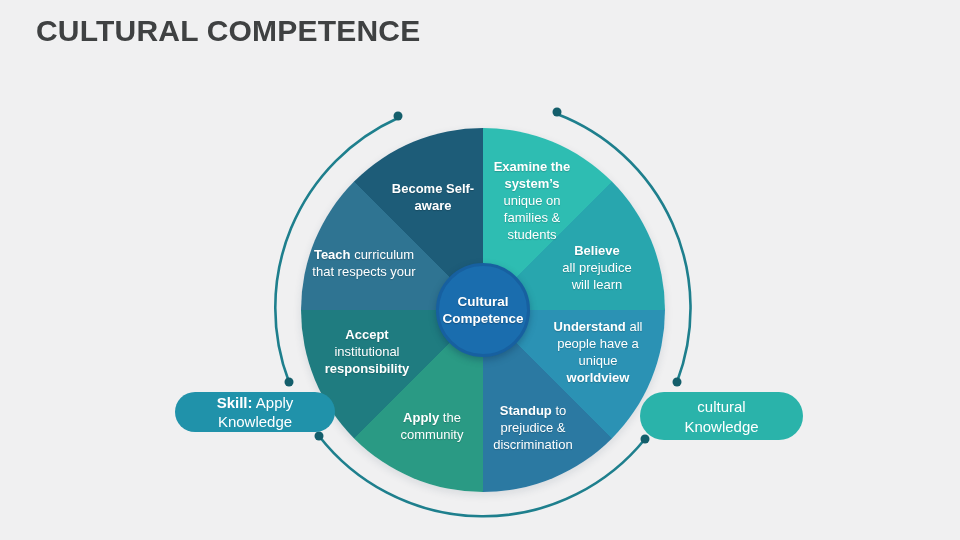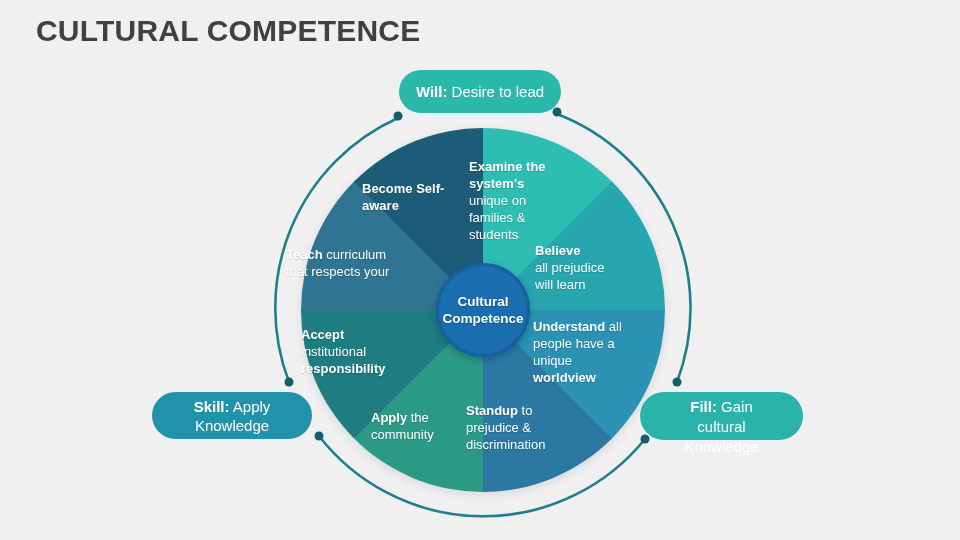--- a/index.html
+++ b/index.html
@@ -34,21 +34,21 @@
   .wheel{
     position:absolute;left:301px;top:128px;
     width:364px;height:364px;border-radius:50%;
     box-shadow:0 3px 9px rgba(30,60,80,0.12);
   }
 
   
   .seg{
     position:absolute;
     color:#fff;font-size:13px;line-height:17px;
-    text-align:left;
+    text-align:center;
     text-shadow:0 1px 1px rgba(0,0,0,0.18);
   }
   .seg-0{left:469px;top:158px;width:126px;}
   .seg-1{left:535px;top:242px;width:124px;}
   .seg-2{left:533px;top:318px;width:130px;}
   .seg-3{left:466px;top:402px;width:134px;}
   .seg-4{left:371px;top:409px;width:122px;}
   .seg-5{left:301px;top:326px;width:132px;}
   .seg-6{left:286px;top:246px;width:156px;}
   .seg-7{left:362px;top:180px;width:142px;}
@@ -68,21 +68,21 @@
     text-align:center;text-shadow:0 1px 1px rgba(0,0,0,0.25);
   }
 
   
   .pill{
     position:absolute;border-radius:26px;
     display:flex;align-items:center;justify-content:center;
     color:#fff;font-size:15px;line-height:19px;text-align:center;
   }
   .pill-will{left:399px;top:70px;width:162px;height:43px;background:var(--pillTop,#2ab8ab);}
-  .pill-skill{left:152px;top:392px;width:160px;height:47px;background:var(--pillLeft,#2092aa);align-items:center;}
+  .pill-skill{left:175px;top:392px;width:160px;height:40px;background:var(--pillLeft,#2092aa);align-items:center;}
   .pill-fill-shape{left:640px;top:392px;width:163px;height:48px;background:var(--pillRight,#2ab3aa);}
   .pill-fill-text{
     position:absolute;left:640px;top:397px;width:163px;
     color:#fff;font-size:15px;line-height:20px;text-align:center;
   }
 </style>
 </head>
 <body>
 
 <div class="stage">
@@ -144,33 +144,27 @@
       <div><span class="b">aware</span></div>
     </div>
 
   <div class="hub">
     <div class="hub-text">
         <div><span class="b">Cultural</span></div>
         <div><span class="b">Competence</span></div>
       </div>
   </div>
 
-  <div class="pill pill-will">
-    <div>
-        <div><span class="b">Will:</span><span> Desire to lead</span></div>
-      </div>
-  </div>
 
   <div class="pill pill-skill">
     <div>
         <div><span class="b">Skill:</span><span> Apply</span></div>
         <div><span>Knowledge</span></div>
       </div>
   </div>
 
   <div class="pill pill-fill-shape"></div>
   <div class="pill-fill-text">
-      <div><span class="b">Fill:</span><span> Gain</span></div>
       <div><span>cultural</span></div>
       <div><span>Knowledge</span></div>
     </div>
 
 </div>
 
 </body></html>

